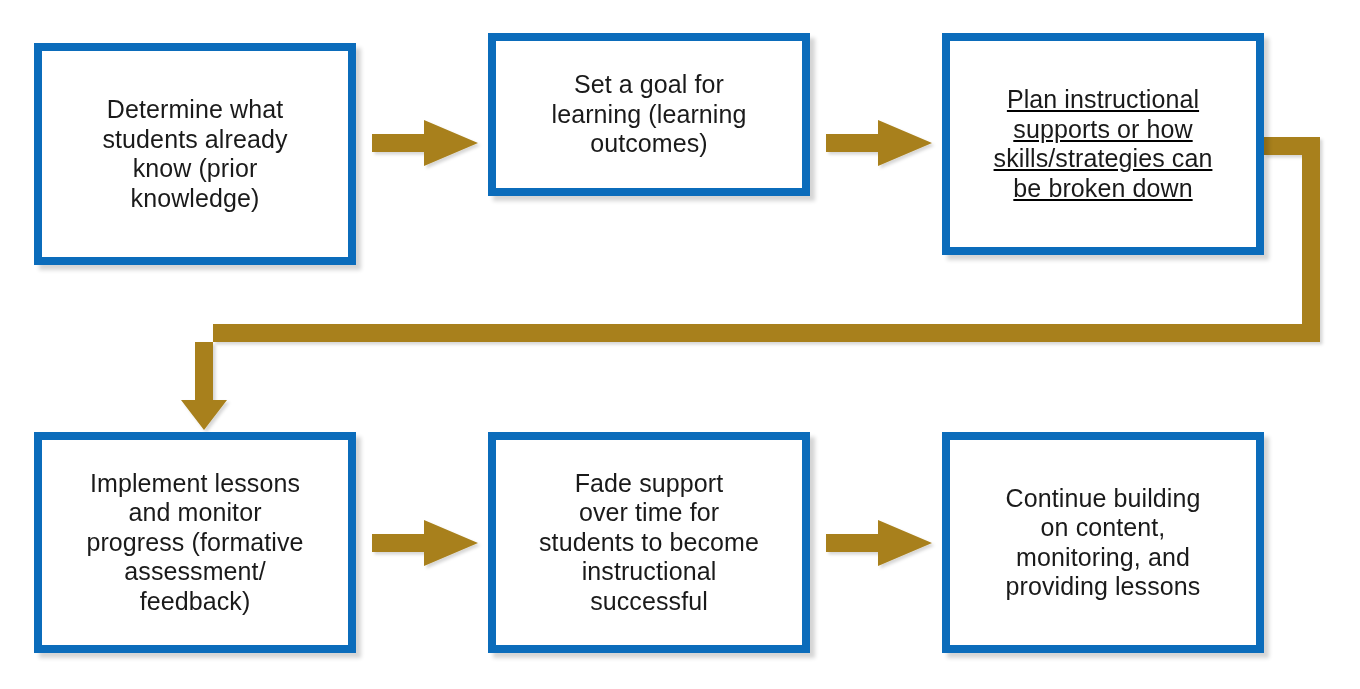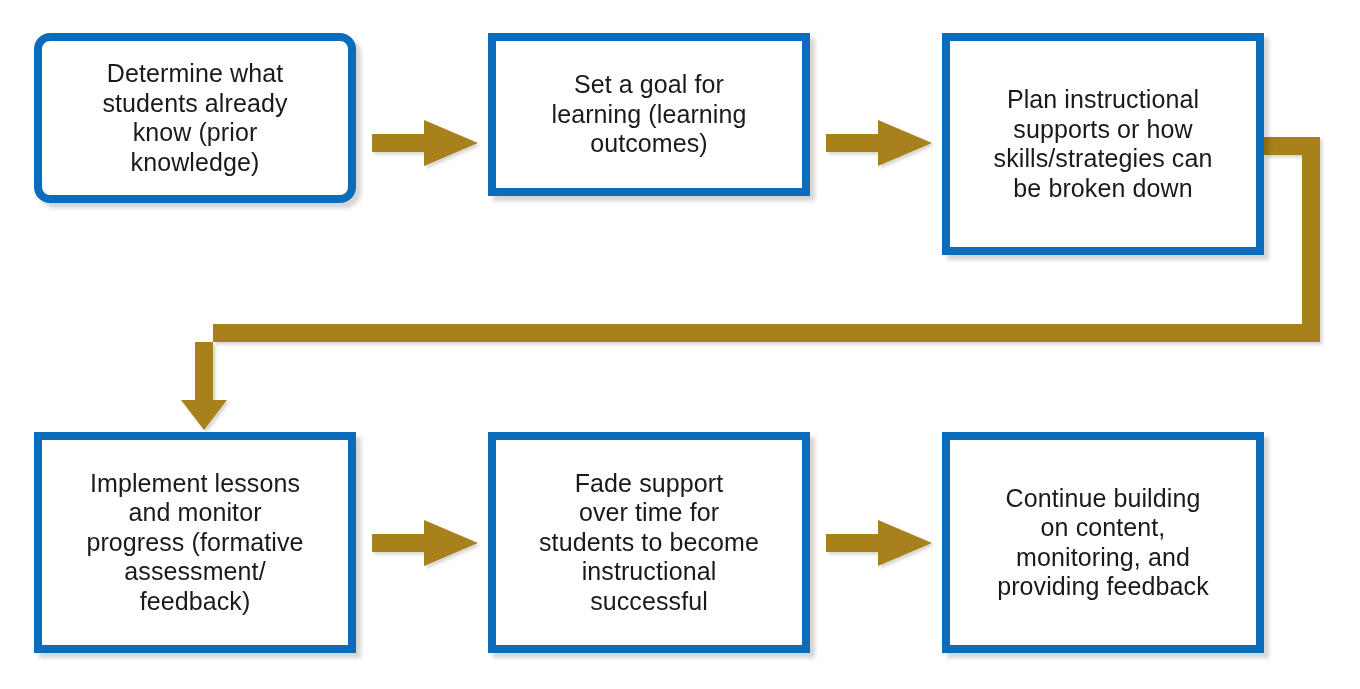--- a/index.html
+++ b/index.html
@@ -34,23 +34,23 @@
     font-family: "Liberation Sans", sans-serif;
     font-size: 25px;
     line-height: 1.18;
     color: #1a1a1a;
     text-align: center;
     letter-spacing: 0.1px;
     white-space: pre-line;
   }
 
   
-  .n1 { left: 34px;  top: 33px;  width: 322px; height: 170px; border-radius: 16px; }
+  .n1 { left: 34px;  top: 43px;  width: 322px; height: 222px; }
   .n2 { left: 488px; top: 33px;  width: 322px; height: 163px; }
-  .n3 { left: 942px; top: 33px;  width: 322px; height: 222px; }
+  .n3 { left: 942px; top: 33px;  width: 322px; height: 222px; text-decoration: underline; }
   .n4 { left: 34px;  top: 432px; width: 322px; height: 221px; }
   .n5 { left: 488px; top: 432px; width: 322px; height: 221px; }
   .n6 { left: 942px; top: 432px; width: 322px; height: 221px; }
 
   
   .connector {
     position: absolute;
     left: 0;
     top: 0;
     width: 1360px;
@@ -137,16 +137,16 @@
 over time for
 students to become
 instructional
 successful</span>
   </div>
 
   <div class="node n6">
     <span class="node-label">Continue building
 on content,
 monitoring, and
-providing feedback</span>
+providing lessons</span>
   </div>
 
 </div>
 
 </body></html>

